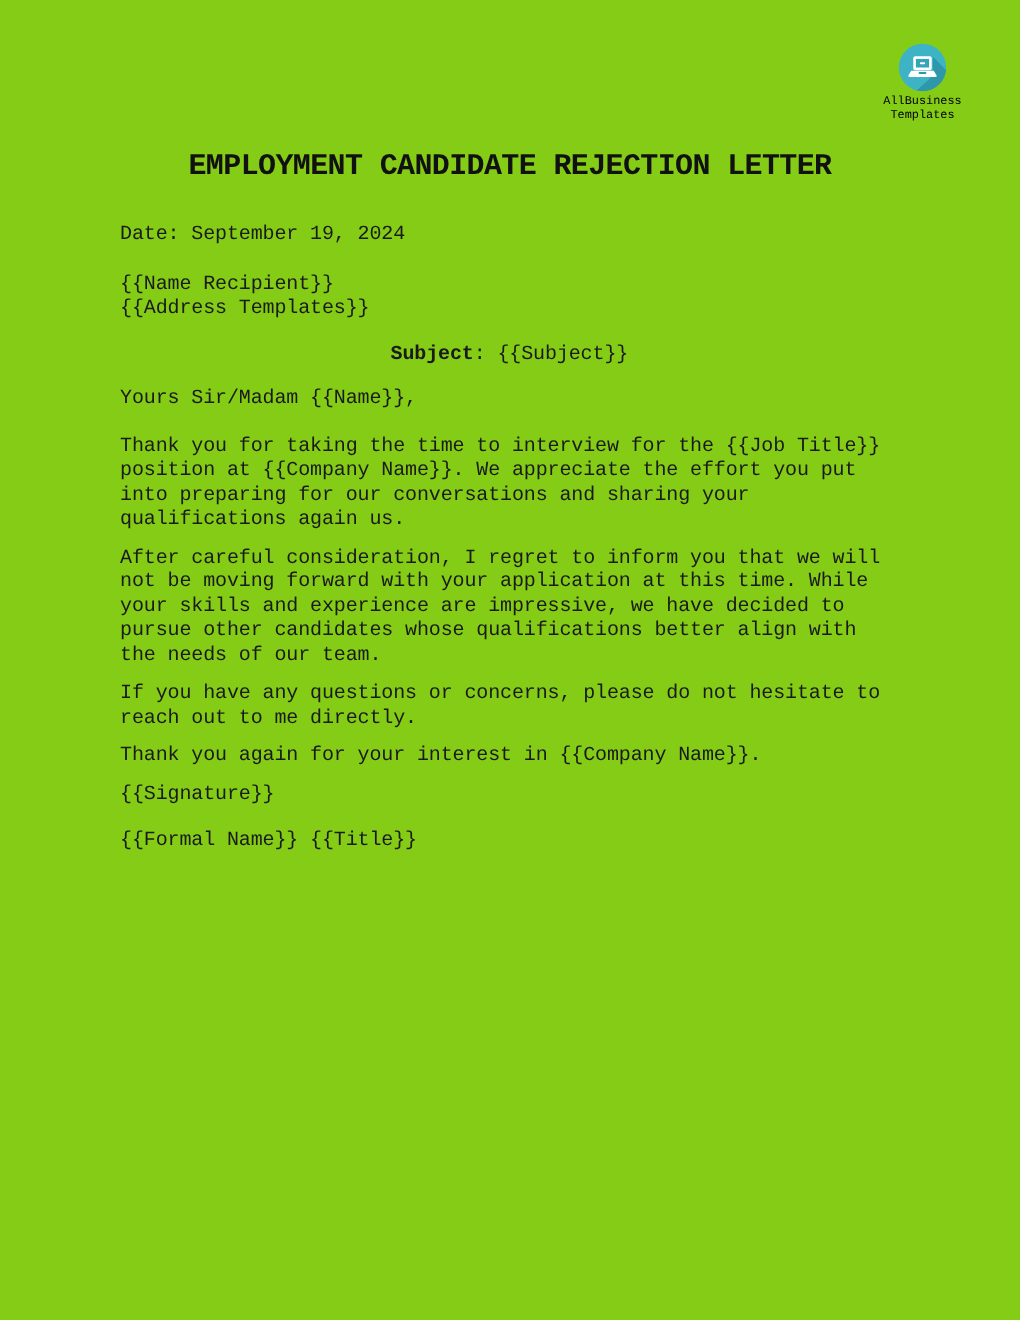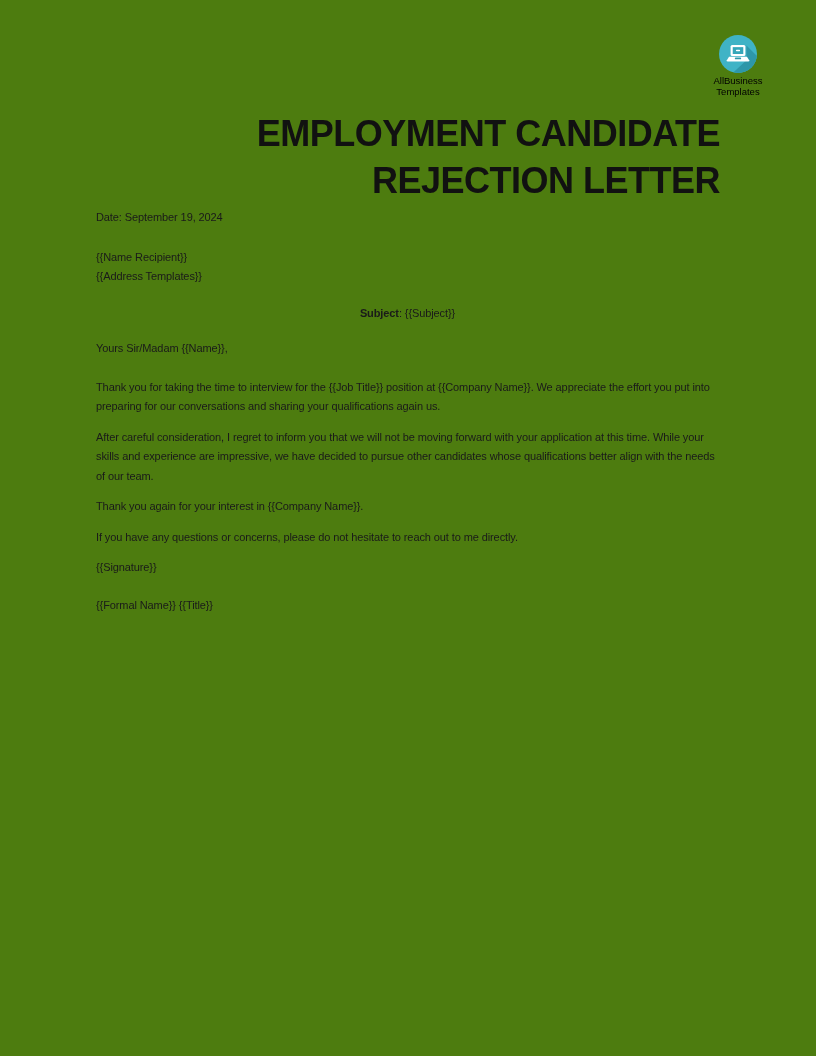--- a/index.html
+++ b/index.html
@@ -1,21 +1,21 @@
 <!DOCTYPE html>
 <html><head>
 <meta charset="utf-8">
 <style>
   html,body { margin:0; padding:0; background:#e8e8e8; }
   .page {
     position:relative;
     width:816px; height:1056px;
     margin:0 auto;
-    background:#4d7c0f;
-    font-family:Liberation Sans, sans-serif;
+    background:#84cc16;
+    font-family:Liberation Mono, monospace;
     color:#1a1a1a;
     overflow:hidden;
   }
   
   .logo {
     position:absolute;
     top:35px; right:40px;
     width:76px;
     text-align:center;
   }
@@ -24,34 +24,34 @@
     margin-top:2px;
     font-size:9.5px;
     line-height:11px;
     color:#000;
     font-weight:500;
     letter-spacing:0;
   }
   
   .title {
     padding-top:110px;
-    margin:0 auto 4px auto;
+    margin:0 auto 21px auto;
     max-width:624px;
-    text-align:right;
-    font-size:36px;
+    text-align:center;
+    font-size:24px;
     line-height:47px;
     font-weight:700;
     letter-spacing:-0.5px;
     color:#111;
   }
   
   .body {
     margin:0 97px 0 96px;
     max-width:640px;
-    font-size:11px;
+    font-size:16px;
     line-height:19.5px;
     letter-spacing:-0.1px;
   }
   .body p { margin:0 0 11px 0; }
   p.date-line    { margin-bottom:20px; }
   .recipient     { margin-bottom:17px; }
   p.subject-line { margin-bottom:16px;text-align:center; }
   p.salutation   { margin-bottom:19px; }
   p.closing      { margin-bottom:37px; }
   p.signature    { margin-bottom:18px; }
@@ -95,22 +95,22 @@
       <div>{{Name Recipient}}</div>
       <div>{{Address Templates}}</div>
     </div>
 
     <p class="subject-line"><span class="bold">Subject</span><span>: {{Subject}}</span></p>
 
     <p class="salutation">Yours Sir/Madam {{Name}},</p>
 
     <p>Thank you for taking the time to interview for the {{Job Title}} position at {{Company Name}}. We appreciate the effort you put into preparing for our conversations and sharing your qualifications again us.</p>
     <p>After careful consideration, I regret to inform you that we will not be moving forward with your application at this time. While your skills and experience are impressive, we have decided to pursue other candidates whose qualifications better align with the needs of our team.</p>
+    <p>If you have any questions or concerns, please do not hesitate to reach out to me directly.</p>
     <p>Thank you again for your interest in {{Company Name}}.</p>
-    <p>If you have any questions or concerns, please do not hesitate to reach out to me directly.</p>
 
 
     <p class="signature">{{Signature}}</p>
 
     <p>{{Formal Name}} {{Title}}</p>
 
   </div>
 </div>
 
 </body></html>

